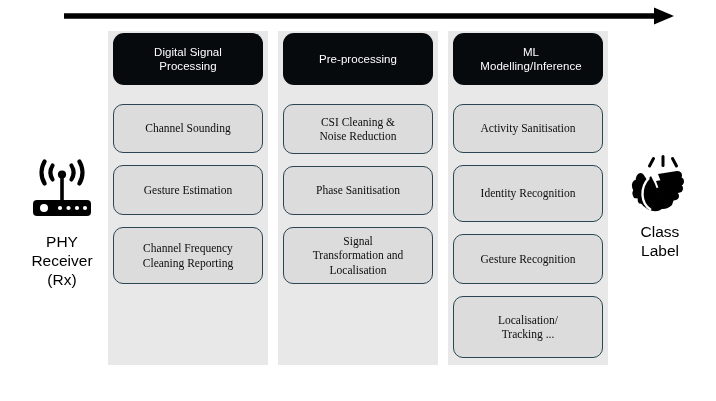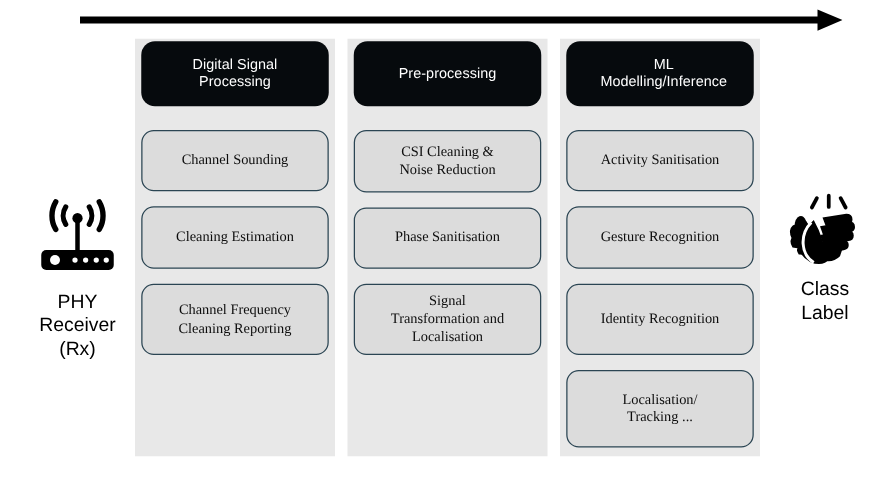--- a/index.html
+++ b/index.html
@@ -180,21 +180,21 @@
 Label</div>
 </div>
 
 <div id="pipeline">
 
   <div class="column">
     <div class="col-header" style="white-space: pre-line;">Digital Signal
 Processing</div>
     <div class="stage-list">
       <div class="stage-box h1">Channel Sounding</div>
-      <div class="stage-box h2">Cleaning Estimation</div>
+      <div class="stage-box h2">Gesture Estimation</div>
       <div class="stage-box h3" style="white-space: pre-line;">Channel Frequency
 Cleaning Reporting</div>
     </div>
   </div>
 
   <div class="column">
     <div class="col-header">Pre-processing</div>
     <div class="stage-list">
       <div class="stage-box h2" style="white-space: pre-line;">CSI Cleaning &amp;
 Noise Reduction</div>
@@ -203,20 +203,20 @@
 Transformation and
 Localisation</div>
     </div>
   </div>
 
   <div class="column">
     <div class="col-header" style="white-space: pre-line; padding-left: 12px;">ML
 Modelling/Inference</div>
     <div class="stage-list">
       <div class="stage-box h1">Activity Sanitisation</div>
+      <div class="stage-box h3">Identity Recognition</div>
       <div class="stage-box h2">Gesture Recognition</div>
-      <div class="stage-box h3">Identity Recognition</div>
       <div class="stage-box h4" style="white-space: pre-line;">Localisation/
 Tracking ...</div>
     </div>
   </div>
 
 </div>
 
 </body></html>

